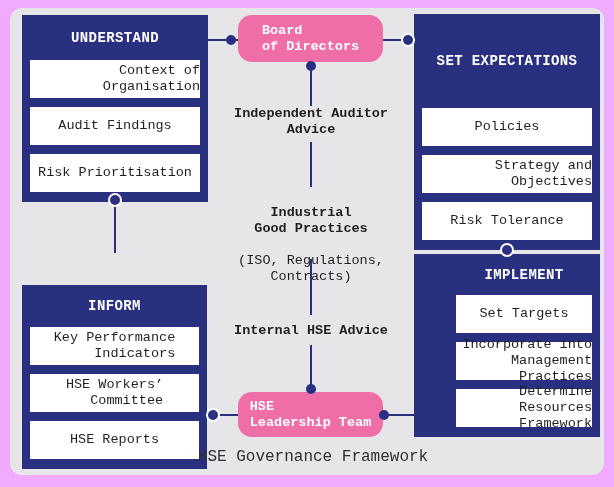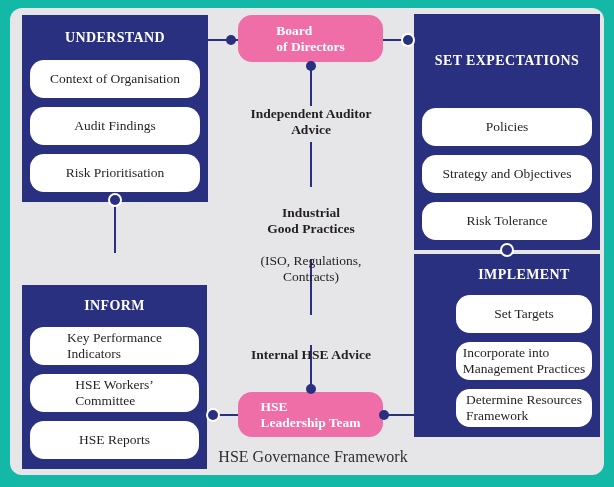--- a/index.html
+++ b/index.html
@@ -1,56 +1,56 @@
 <!DOCTYPE html>
 <html><head>
 <meta charset="utf-8">
 <style>
   html,body{margin:0;padding:0;}
   .stage{
-    position:relative; width:614px; height:487px; background:#14b8a6;
-    font-family:Liberation Serif, serif; overflow:hidden;
+    position:relative; width:614px; height:487px; background:#f0abfc;
+    font-family:Liberation Mono, monospace; overflow:hidden;
   }
   .panel-bg{
     position:absolute; left:10px; top:8px; width:594px; height:467px;
     background:#e6e6e8; border-radius:12px;
   }
   .qbox{
     position:absolute; background:#2a3080; display:flex; flex-direction:column;
     padding:0 8px 10px 8px; box-sizing:border-box; z-index:1;
   }
   .qtitle{
     flex:1; display:flex; align-items:center; justify-content:center;
     color:#ffffff; font-weight:bold; font-size:14px; letter-spacing:.4px;
   }
   .qitem{
     flex:none; height:38px; margin-bottom:9px; background:#ffffff;
-    display:flex; align-items:center; justify-content:center; text-align:left;
-    font-size:13.5px; line-height:16px; color:#231f20; white-space:pre-line;border-radius:14px;
+    display:flex; align-items:center; justify-content:center; text-align:right;
+    font-size:13.5px; line-height:16px; color:#231f20; white-space:pre-line;
   }
   .qitem:last-child{margin-bottom:0;}
   #box-understand{left:22px; top:15px; width:186px; height:187px;}
   #box-setexp{left:414px; top:14px; width:186px; height:236px;}
   #box-inform{left:22px; top:253px; width:185px; height:184px;margin-top:32px;}
   #box-implement{left:414px; top:254px; width:186px; height:183px;padding-left:42px;}
   .pnode{
     position:absolute; background:#ef6ea8; border-radius:14px; z-index:1;
     display:flex; align-items:center; justify-content:center; text-align:left;
     color:#ffffff; font-weight:bold; font-size:13.5px; line-height:16px; white-space:pre-line;
   }
   #node-board{left:238px; top:15px; width:145px; height:47px;}
   #node-leadership{left:238px; top:392px; width:145px; height:45px;}
   .clabel{
     position:absolute; left:211px; width:200px; text-align:center; z-index:1;
     color:#231f20; font-size:13.5px; line-height:16px; white-space:pre-line; font-weight:bold;
   }
   #lbl-independent{top:106px;}
   #lbl-practices{top:189px;}
   #lbl-practices .sub{font-weight:normal;}
-  #lbl-internal{top:323px;margin-top:24px;}
+  #lbl-internal{top:323px;}
   .vline{position:absolute; width:2px; background:#2a3080; z-index:0;}
   .hline{position:absolute; height:2px; background:#2a3080; z-index:0;}
   #v1{left:310px; top:66px;  height:40px;}
   #v2{left:310px; top:142px; height:45px;}
   #v3{left:310px; top:259px; height:56px;}
   #v4{left:310px; top:345px; height:44px;}
   #v5{left:114px; top:200px; height:53px;}
   #v6{left:506px; top:202px; height:50px;}
   #h1{left:208px; top:39px;  width:30px;}
   #h2{left:383px; top:39px;  width:31px;}

